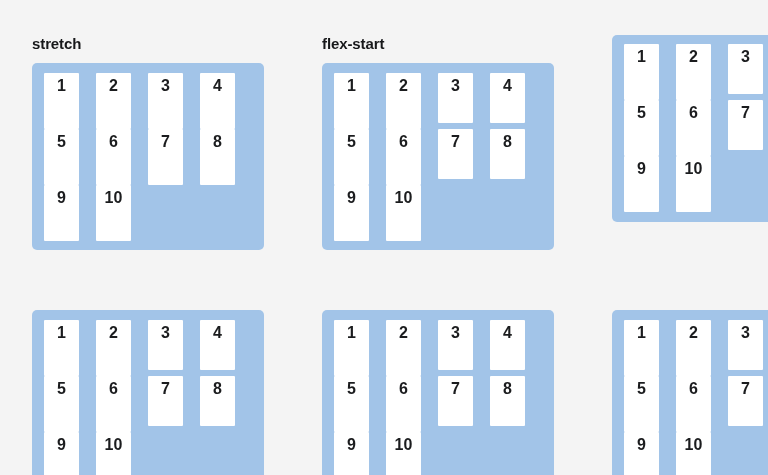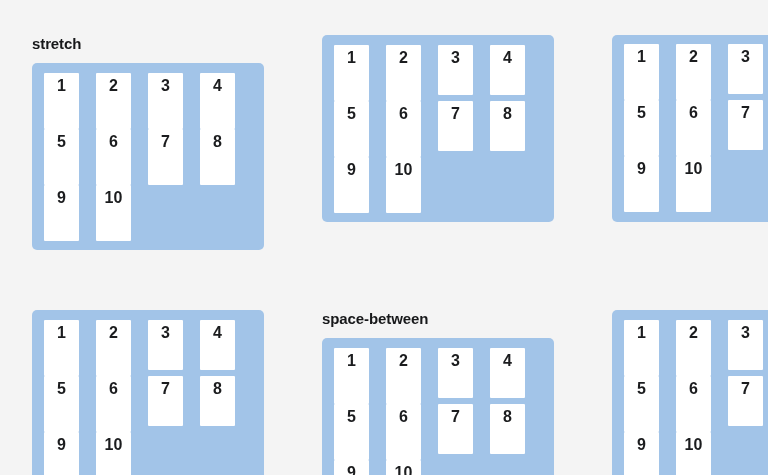--- a/index.html
+++ b/index.html
@@ -103,20 +103,21 @@
         <div class="flex-item">4</div>
         <div class="flex-item tall">5</div>
         <div class="flex-item tall">6</div>
         <div class="flex-item">7</div>
         <div class="flex-item">8</div>
         <div class="flex-item tall">9</div>
         <div class="flex-item tall">10</div>
       </div>
     </div>
     <div class="demo-cell">
+      <div class="demo-title">flex-start</div>
       <div class="flex-box ac-flexstart">
         <div class="flex-item tall">1</div>
         <div class="flex-item tall">2</div>
         <div class="flex-item">3</div>
         <div class="flex-item">4</div>
         <div class="flex-item tall">5</div>
         <div class="flex-item tall">6</div>
         <div class="flex-item">7</div>
         <div class="flex-item">8</div>
         <div class="flex-item tall">9</div>
@@ -145,21 +146,20 @@
         <div class="flex-item">4</div>
         <div class="flex-item tall">5</div>
         <div class="flex-item tall">6</div>
         <div class="flex-item">7</div>
         <div class="flex-item">8</div>
         <div class="flex-item tall">9</div>
         <div class="flex-item tall">10</div>
       </div>
     </div>
     <div class="demo-cell">
-      <div class="demo-title">space-between</div>
       <div class="flex-box ac-between">
         <div class="flex-item tall">1</div>
         <div class="flex-item tall">2</div>
         <div class="flex-item">3</div>
         <div class="flex-item">4</div>
         <div class="flex-item tall">5</div>
         <div class="flex-item tall">6</div>
         <div class="flex-item">7</div>
         <div class="flex-item">8</div>
         <div class="flex-item tall">9</div>

